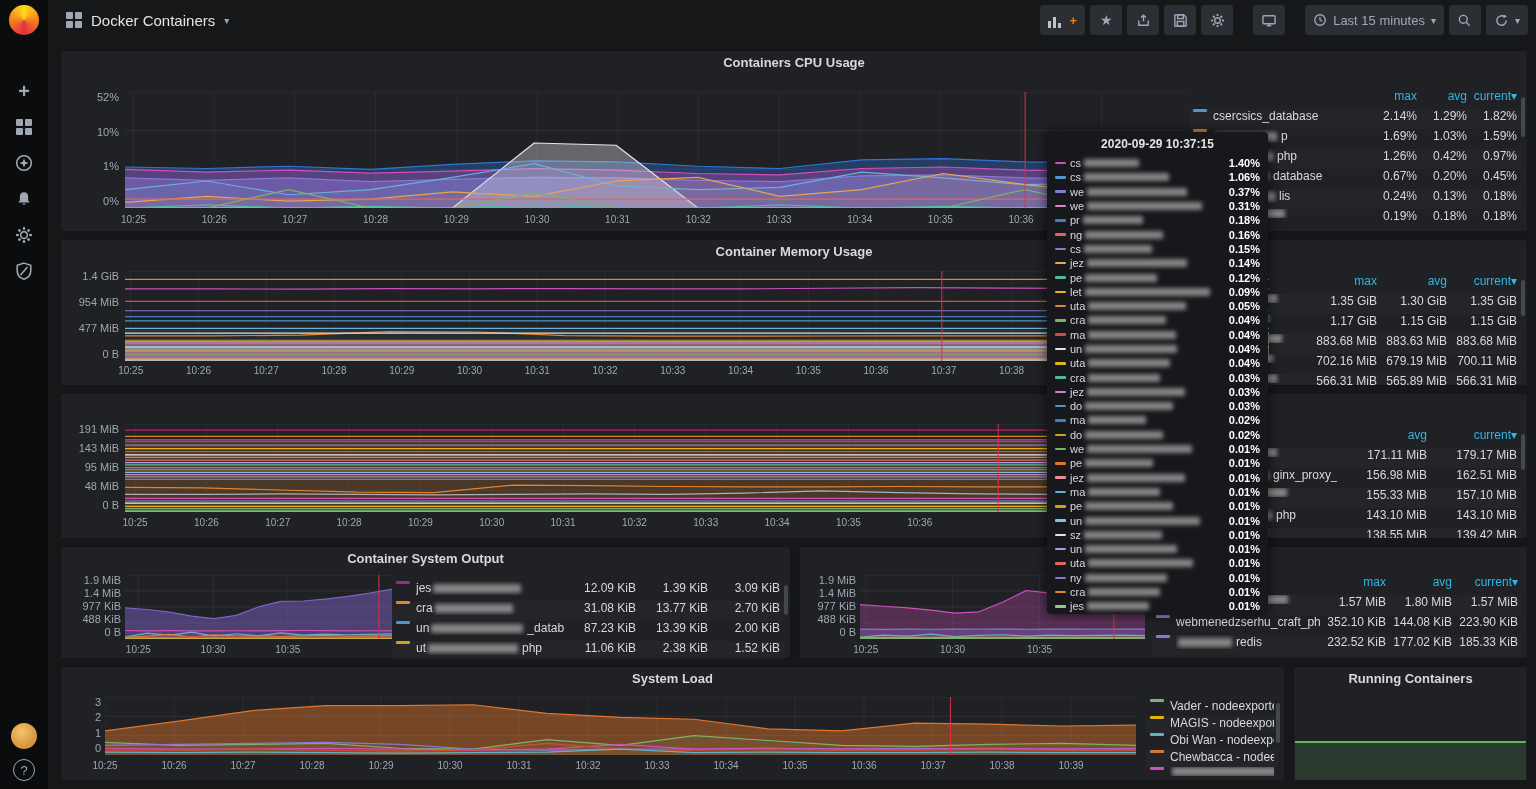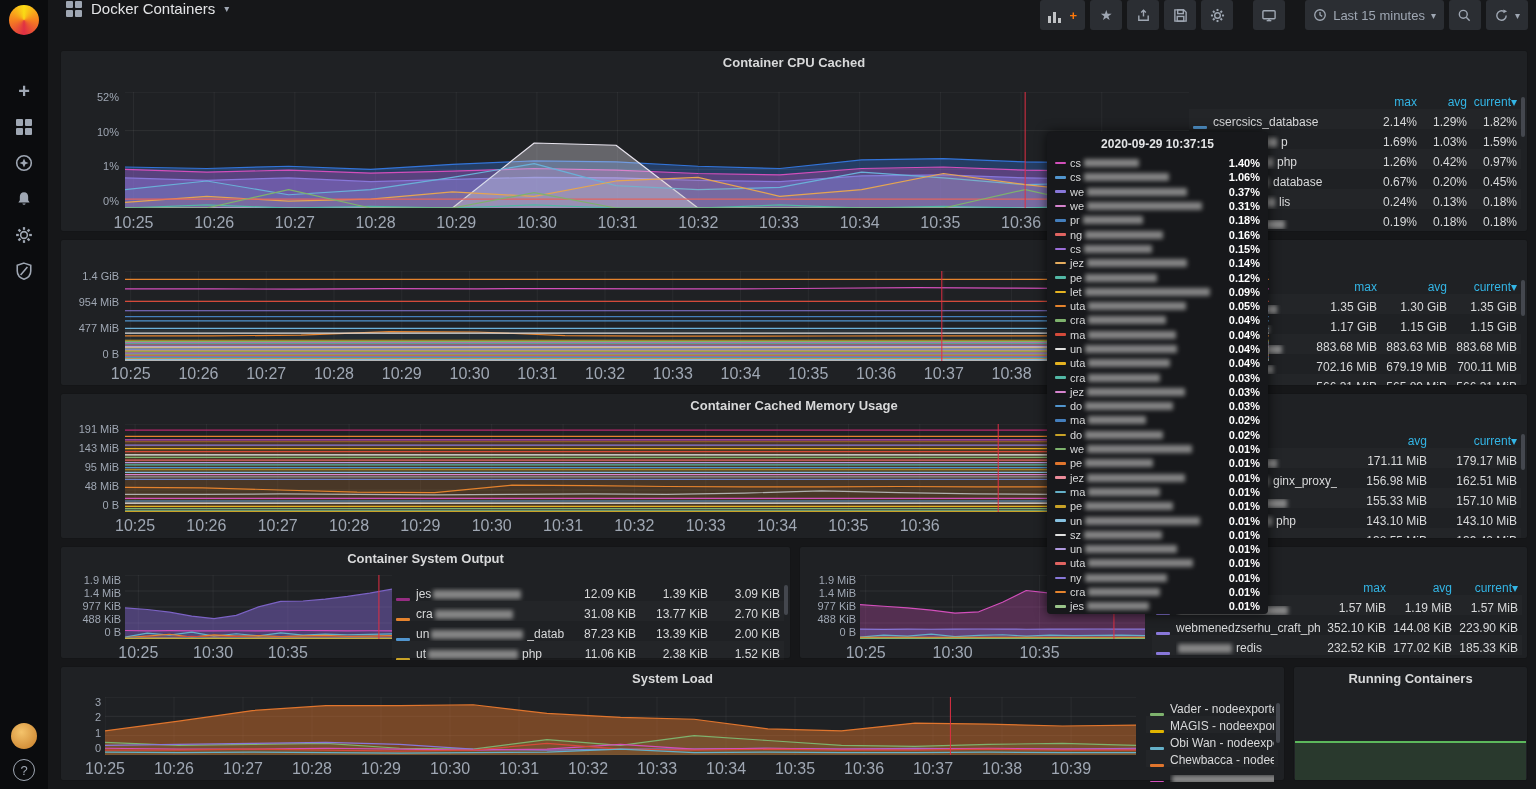--- a/index.html
+++ b/index.html
@@ -11,42 +11,42 @@
   .logo{width:30px;height:30px;border-radius:50%;margin:5px 0 38px 0;background:conic-gradient(#fadc15,#f6821f,#e02f44,#f6821f,#fadc15)}
   .side-ic{width:48px;height:36px;display:flex;align-items:center;justify-content:center;color:#9fa7b3;cursor:pointer}
   .side-ic svg{stroke:#9fa7b3;fill:none;stroke-width:1.4}
   .plus-g{font-size:20px;font-weight:bold;color:#9fa7b3}
   .sq4{display:grid;grid-template-columns:7px 7px;grid-template-rows:7px 7px;gap:2px}
   .sq4 i{background:#9fa7b3;border-radius:1px}
   .side-bottom{margin-top:auto;margin-bottom:8px;display:flex;flex-direction:column;align-items:center;gap:10px}
   .avatar{width:26px;height:26px;border-radius:50%;background:radial-gradient(circle at 40% 35%,#f4c36b,#c87d28)}
   .help-c{width:22px;height:22px;border-radius:50%;border:1.5px solid #9fa7b3;display:flex;align-items:center;justify-content:center;font-size:13px;color:#9fa7b3}
   
-  #topbar{left:48px;top:0;width:1488px;height:40px;background:#161719;display:flex;align-items:flex-start;padding:0 8px}
+  #topbar{left:48px;top:0;width:1488px;height:40px;background:#161719;display:flex;align-items:center;padding:0 8px}
   .tb-title{display:flex;align-items:center;gap:9px;margin-left:10px;font-size:15px;color:#e3e4e6;cursor:pointer}
   .tb-right{margin-left:auto;display:flex;align-items:center;gap:5px}
   .tb-btn{height:30px;min-width:32px;padding:0 8px;background:#2b2e33;border-radius:3px;display:flex;align-items:center;justify-content:center;gap:6px;color:#9fa7b3;font-size:13px;cursor:pointer}
   .tb-btn svg{stroke:#9fa7b3;fill:none;stroke-width:1.5}
   .gap8{width:10px}
   .caret{font-size:10px;color:#9fa7b3}
   .bars i{display:inline-block;width:3px;background:#c0c2c5;margin-right:2px;vertical-align:bottom}
   .orangeplus{color:#ff780a;font-weight:bold;font-size:13px;margin-left:1px}
   
   .panel{position:absolute;background:#1f2124;border:1px solid #141517;border-radius:3px}
   .p-title{height:22px;line-height:24px;text-align:center;font-size:13px;font-weight:700;color:#d8d9da;cursor:pointer;white-space:nowrap;overflow:hidden}
   .p-body{position:absolute;left:0;right:0;top:22px;bottom:0}
   .yaxis{position:absolute;display:flex;flex-direction:column;justify-content:space-between;align-items:flex-end;font-size:11px;color:#9fa7b3}
   .yaxis span{transform:translateY(-1px)}
   .plot{position:absolute}
   .plot svg{width:100%;height:100%;display:block}
-  .xaxis{position:absolute;height:16px;font-size:16px;color:#9fa7b3}
+  .xaxis{position:absolute;height:16px;font-size:10px;color:#9fa7b3}
   .xaxis span{position:absolute;transform:translateX(-50%);top:3px;white-space:nowrap}
   
   .legend{position:absolute;overflow:hidden;font-size:12px}
-  .lg-row{display:flex;align-items:flex-end;height:20px;padding:0 4px;cursor:pointer}
+  .lg-row{display:flex;align-items:flex-start;height:20px;padding:0 4px;cursor:pointer}
   .lg-row:nth-child(even){background:rgba(255,255,255,0.02)}
   .dash{width:14px;height:3px;border-radius:1px;margin-right:6px;flex:none}
   .lg-name{flex:1;display:flex;align-items:center;white-space:nowrap;overflow:hidden;color:#d8d9da}
   .lg-val{flex:none;text-align:right;color:#d8d9da}
   .lg-head{cursor:default}
   .lg-head .lg-val{color:#33b5e5;cursor:pointer}
   .cpu .lg-val{width:50px}
   .mem .lg-val{width:70px}
   .cached .lg-val{width:90px}
   .netl .lg-val{width:72px}
@@ -198,21 +198,21 @@
       <svg width="15" height="15" viewBox="0 0 16 16">
           <path d="M13 8 A5 5 0 1 1 10.5 3.7"></path>
           <polygon points="10,1.5 14,3.5 10,5.5" fill="#9fa7b3" stroke="none"></polygon>
         </svg>
       <span class="caret">▾</span>
     </div>
   </div>
 </div>
 
 <div class="panel" style="left:60px;top:50px;width:1468px;height:182px">
-  <div class="p-title">Container CPU Cached</div>
+  <div class="p-title">Containers CPU Usage</div>
   <div class="p-body">
     <div class="yaxis" style="left:0;top:19px;width:58px;height:116px">
         <span>52%</span>
         <span>10%</span>
         <span>1%</span>
         <span>0%</span>
       </div>
     <div class="plot" style="left:64px;top:19px;width:1064px;height:116px">
         <svg viewBox="0 0 100 100" preserveAspectRatio="none">
           <line x1="0" x2="100" y1="0" y2="0" stroke="rgba(255,255,255,0.07)" stroke-width="1" vector-effect="non-scaling-stroke"></line>
@@ -315,20 +315,21 @@
           <span class="lg-val">0.19%</span>
           <span class="lg-val">0.18%</span>
           <span class="lg-val">0.18%</span>
         </div>
       </div>
     <div class="sb" style="right:2px;top:24px;height:40px"></div>
   </div>
 </div>
 
 <div class="panel" style="left:60px;top:239px;width:1468px;height:147px">
+  <div class="p-title">Container Memory Usage</div>
   <div class="p-body">
     <div class="yaxis" style="left:0;top:9px;width:58px;height:90px">
         <span>1.4 GiB</span>
         <span>954 MiB</span>
         <span>477 MiB</span>
         <span>0 B</span>
       </div>
     <div class="plot" style="left:64px;top:9px;width:1144px;height:90px">
         <svg viewBox="0 0 100 100" preserveAspectRatio="none">
           <line x1="0" x2="100" y1="0" y2="0" stroke="rgba(255,255,255,0.07)" stroke-width="1" vector-effect="non-scaling-stroke"></line>
@@ -450,21 +451,20 @@
           <span class="lg-val">566.31 MiB</span>
           <span class="lg-val">565.89 MiB</span>
           <span class="lg-val">566.31 MiB</span>
         </div>
       </div>
     <div class="sb" style="right:2px;top:18px;height:36px"></div>
   </div>
 </div>
 
 <div class="panel" style="left:60px;top:393px;width:1468px;height:146px">
-  <div class="p-title">Container Cached Memory Usage</div>
   <div class="p-body">
     <div class="yaxis" style="left:0;top:8px;width:58px;height:88px">
         <span>191 MiB</span>
         <span>143 MiB</span>
         <span>95 MiB</span>
         <span>48 MiB</span>
         <span>0 B</span>
       </div>
     <div class="plot" style="left:64px;top:8px;width:1006px;height:88px">
         <svg viewBox="0 0 100 100" preserveAspectRatio="none">
@@ -690,21 +690,21 @@
           <span class="lg-val">max</span>
           <span class="lg-val">avg</span>
           <span class="lg-val">current▾</span>
         </div>
         <div class="lg-row">
           <span class="dash" style="background: rgb(136, 119, 217);"></span>
           <span class="lg-name">
             <span class="blur" style="width: 110px;"></span>
           </span>
           <span class="lg-val">1.57 MiB</span>
-          <span class="lg-val">1.19 MiB</span>
+          <span class="lg-val">1.80 MiB</span>
           <span class="lg-val">1.57 MiB</span>
         </div>
         <div class="lg-row">
           <span class="dash" style="background: rgb(136, 119, 217);"></span>
           <span class="lg-name">webmenedzserhu_craft_php</span>
           <span class="lg-val">352.10 KiB</span>
           <span class="lg-val">144.08 KiB</span>
           <span class="lg-val">223.90 KiB</span>
         </div>
         <div class="lg-row">

